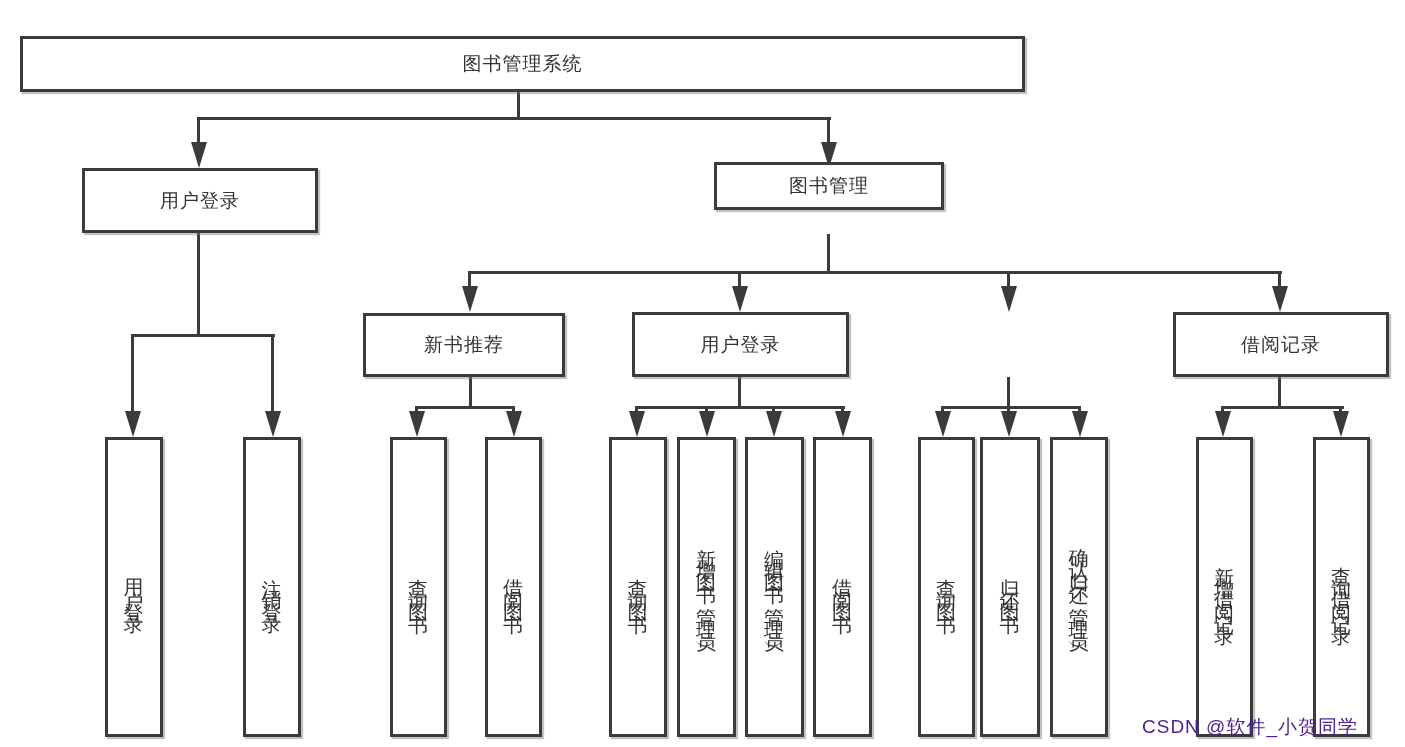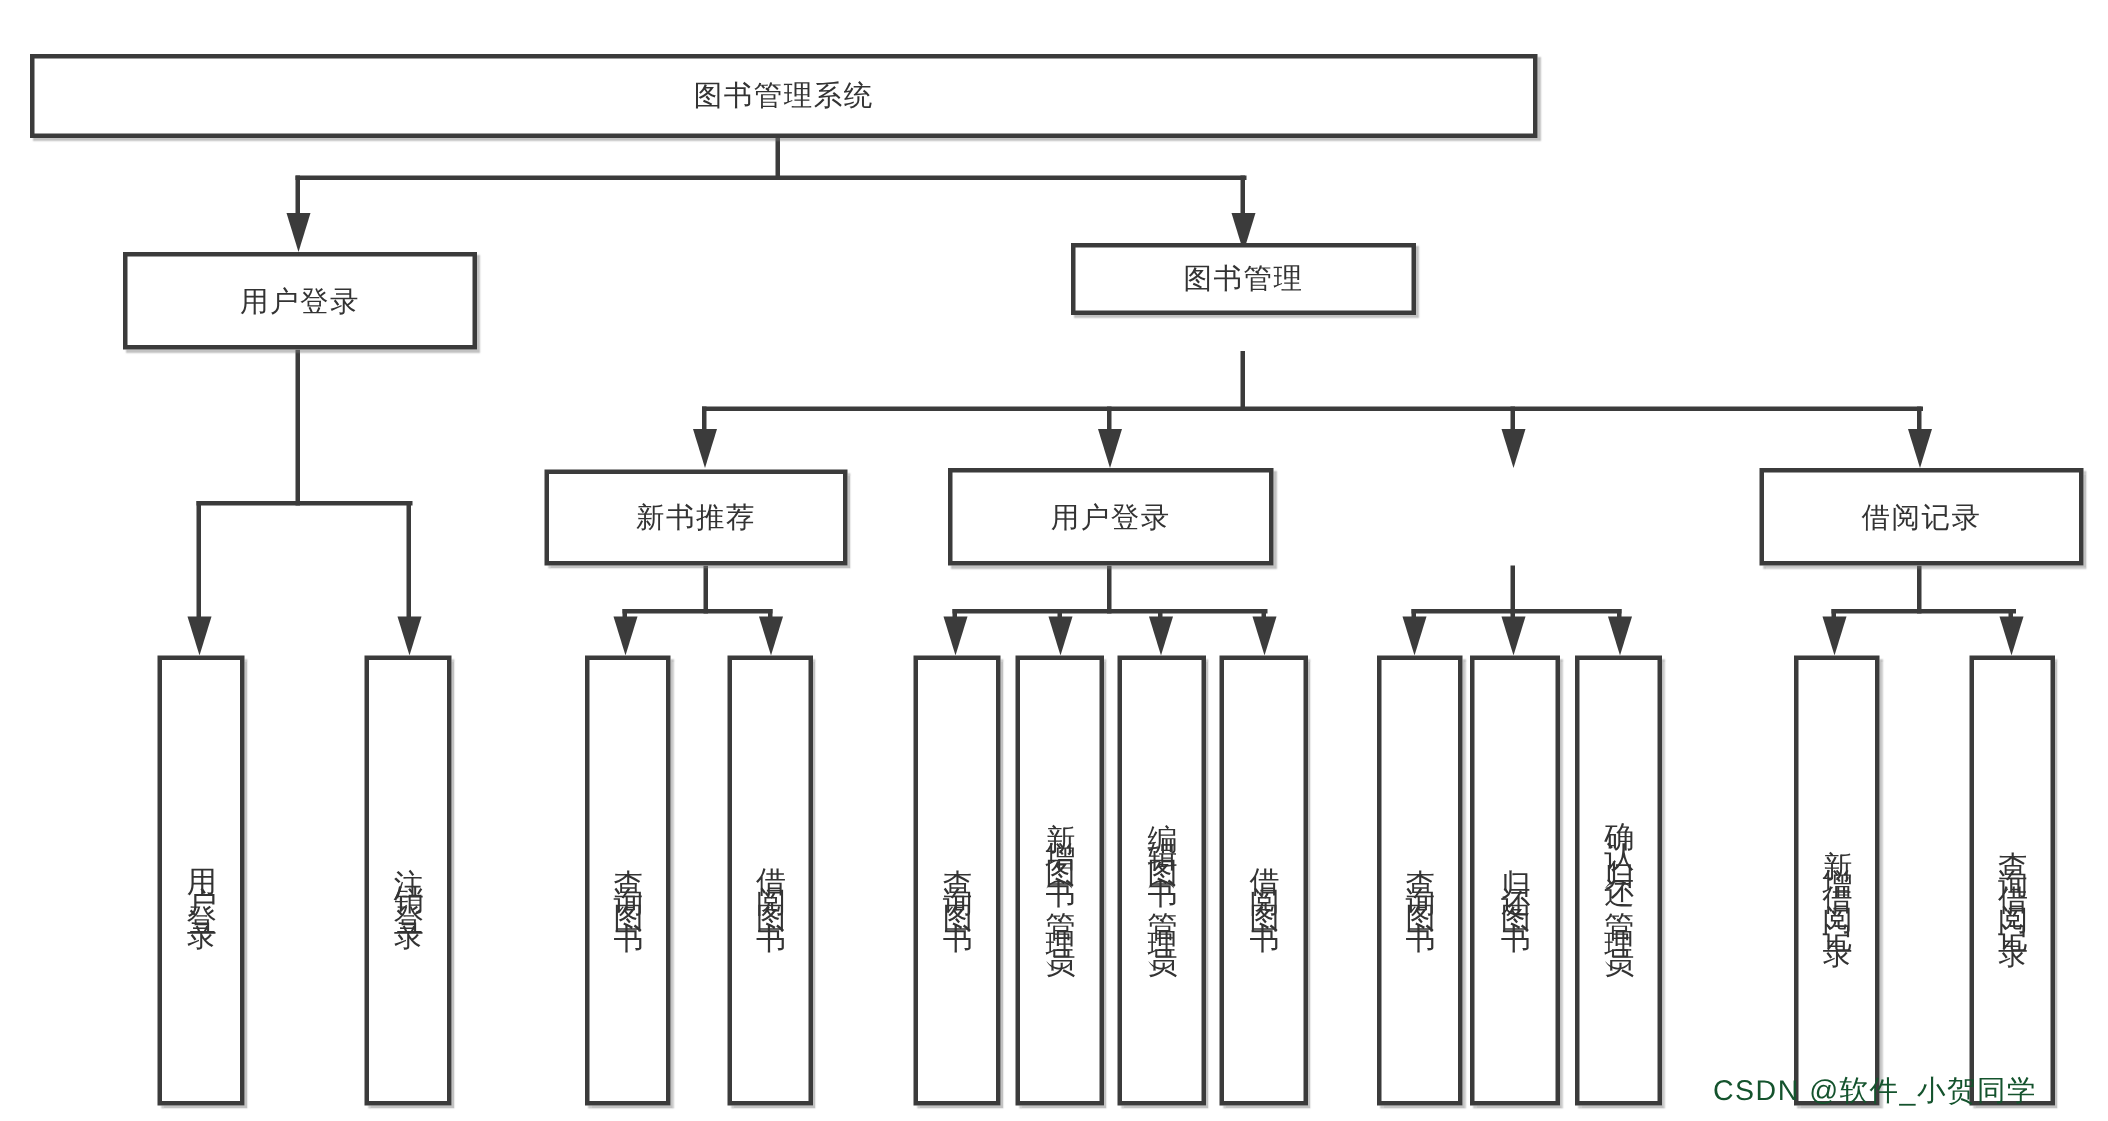--- a/index.html
+++ b/index.html
@@ -34,21 +34,21 @@
     position:absolute; width:0; height:0;
     border-left:8px solid transparent;
     border-right:8px solid transparent;
     border-top:26px solid #3b3b3b;
     z-index:1;
   }
   #watermark {
     position:absolute;
     left:1142px; top:714px;
     font-size:19px;
-    color:#14532d;
+    color:#4c1d95;
     letter-spacing:1px;
     white-space:nowrap;
     z-index:5;
   }
 </style>
 </head>
 <body>
 
 <div id="canvas">
 

